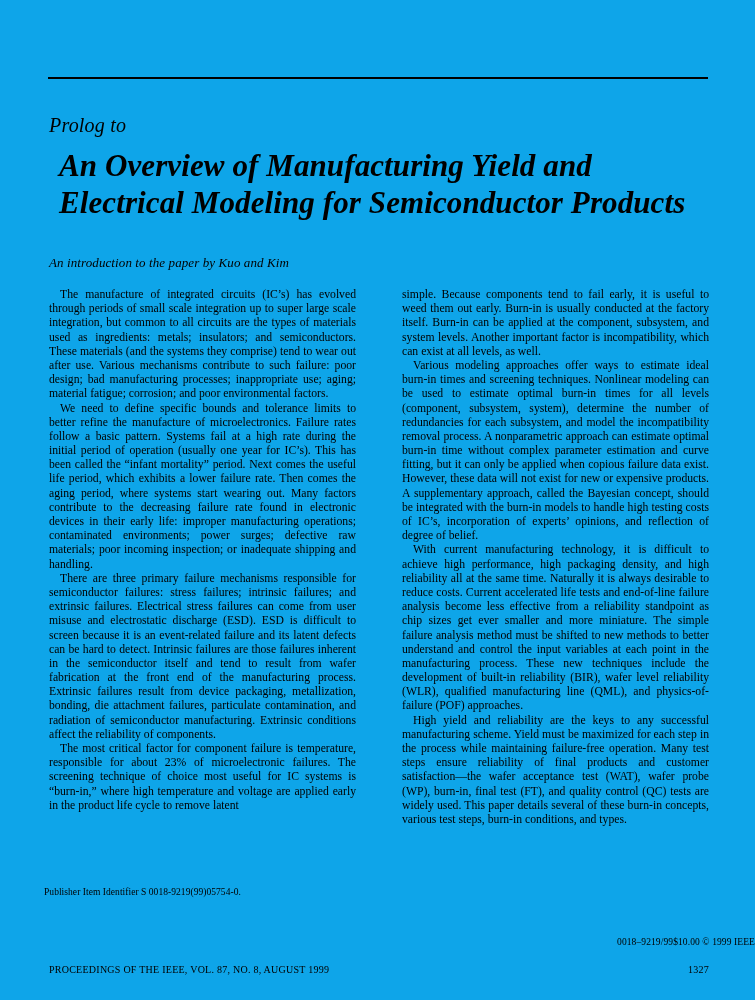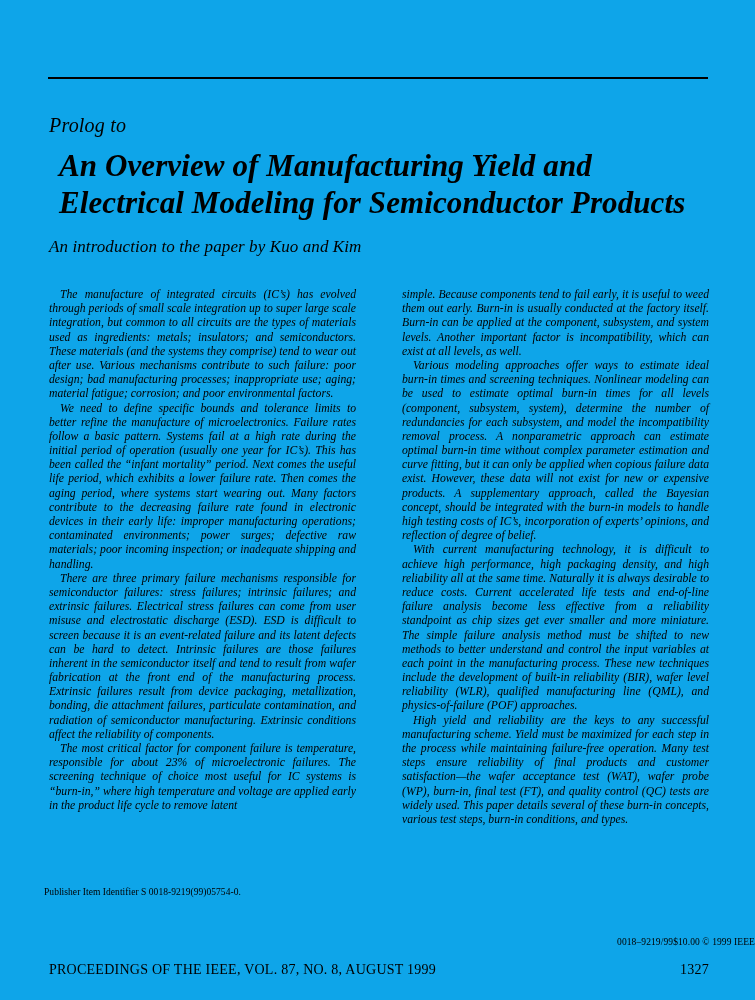--- a/index.html
+++ b/index.html
@@ -51,23 +51,23 @@
     margin: 10px;
     font-style: italic;
   }
   .doc-title .tl {
     display: block;
     white-space: nowrap;
   }
   .subtitle-line {
     font-family: "Liberation Serif", "DejaVu Serif", serif;
     font-style: italic;
-    font-size: 17px;
+    font-size: 13px;
     line-height: 18px;
-    margin: 17px 0 0 0;
+    margin: 33px 0 0 0;
     letter-spacing: 0.1px;
   }
 
   
   .columns {
     position: absolute;
     left: 49px;
     top: 288px;
     width: 660px;
     display: flex;
@@ -78,21 +78,20 @@
   }
   .col p {
     margin: 0;
     text-align: justify;
     text-justify: inter-word;
     font-size: 11.7px;
     line-height: 14.18px;
     text-indent: 11px;
     hyphens: manual;
     letter-spacing: 0.0px;
-    font-style: italic;
   }
   .col p.no-indent {
     text-indent: 0;
   }
 
   
   .footnote-wrap {
     position: absolute;
     left: 34px;
     top: 886px;
@@ -122,21 +121,21 @@
     letter-spacing: 0.1px;
   }
   .running-foot {
     position: absolute;
     left: 49px;
     top: 964px;
     width: 660px;
     display: flex;
     justify-content: space-between;
     align-items: baseline;
-    font-size: 14px;
+    font-size: 10px;
     line-height: 12px;
     letter-spacing: 0.25px;
   }
   .running-foot .journal-ref {
     white-space: nowrap;
   }
   .running-foot .page-number {
     white-space: nowrap;
     text-align: right;
   }

